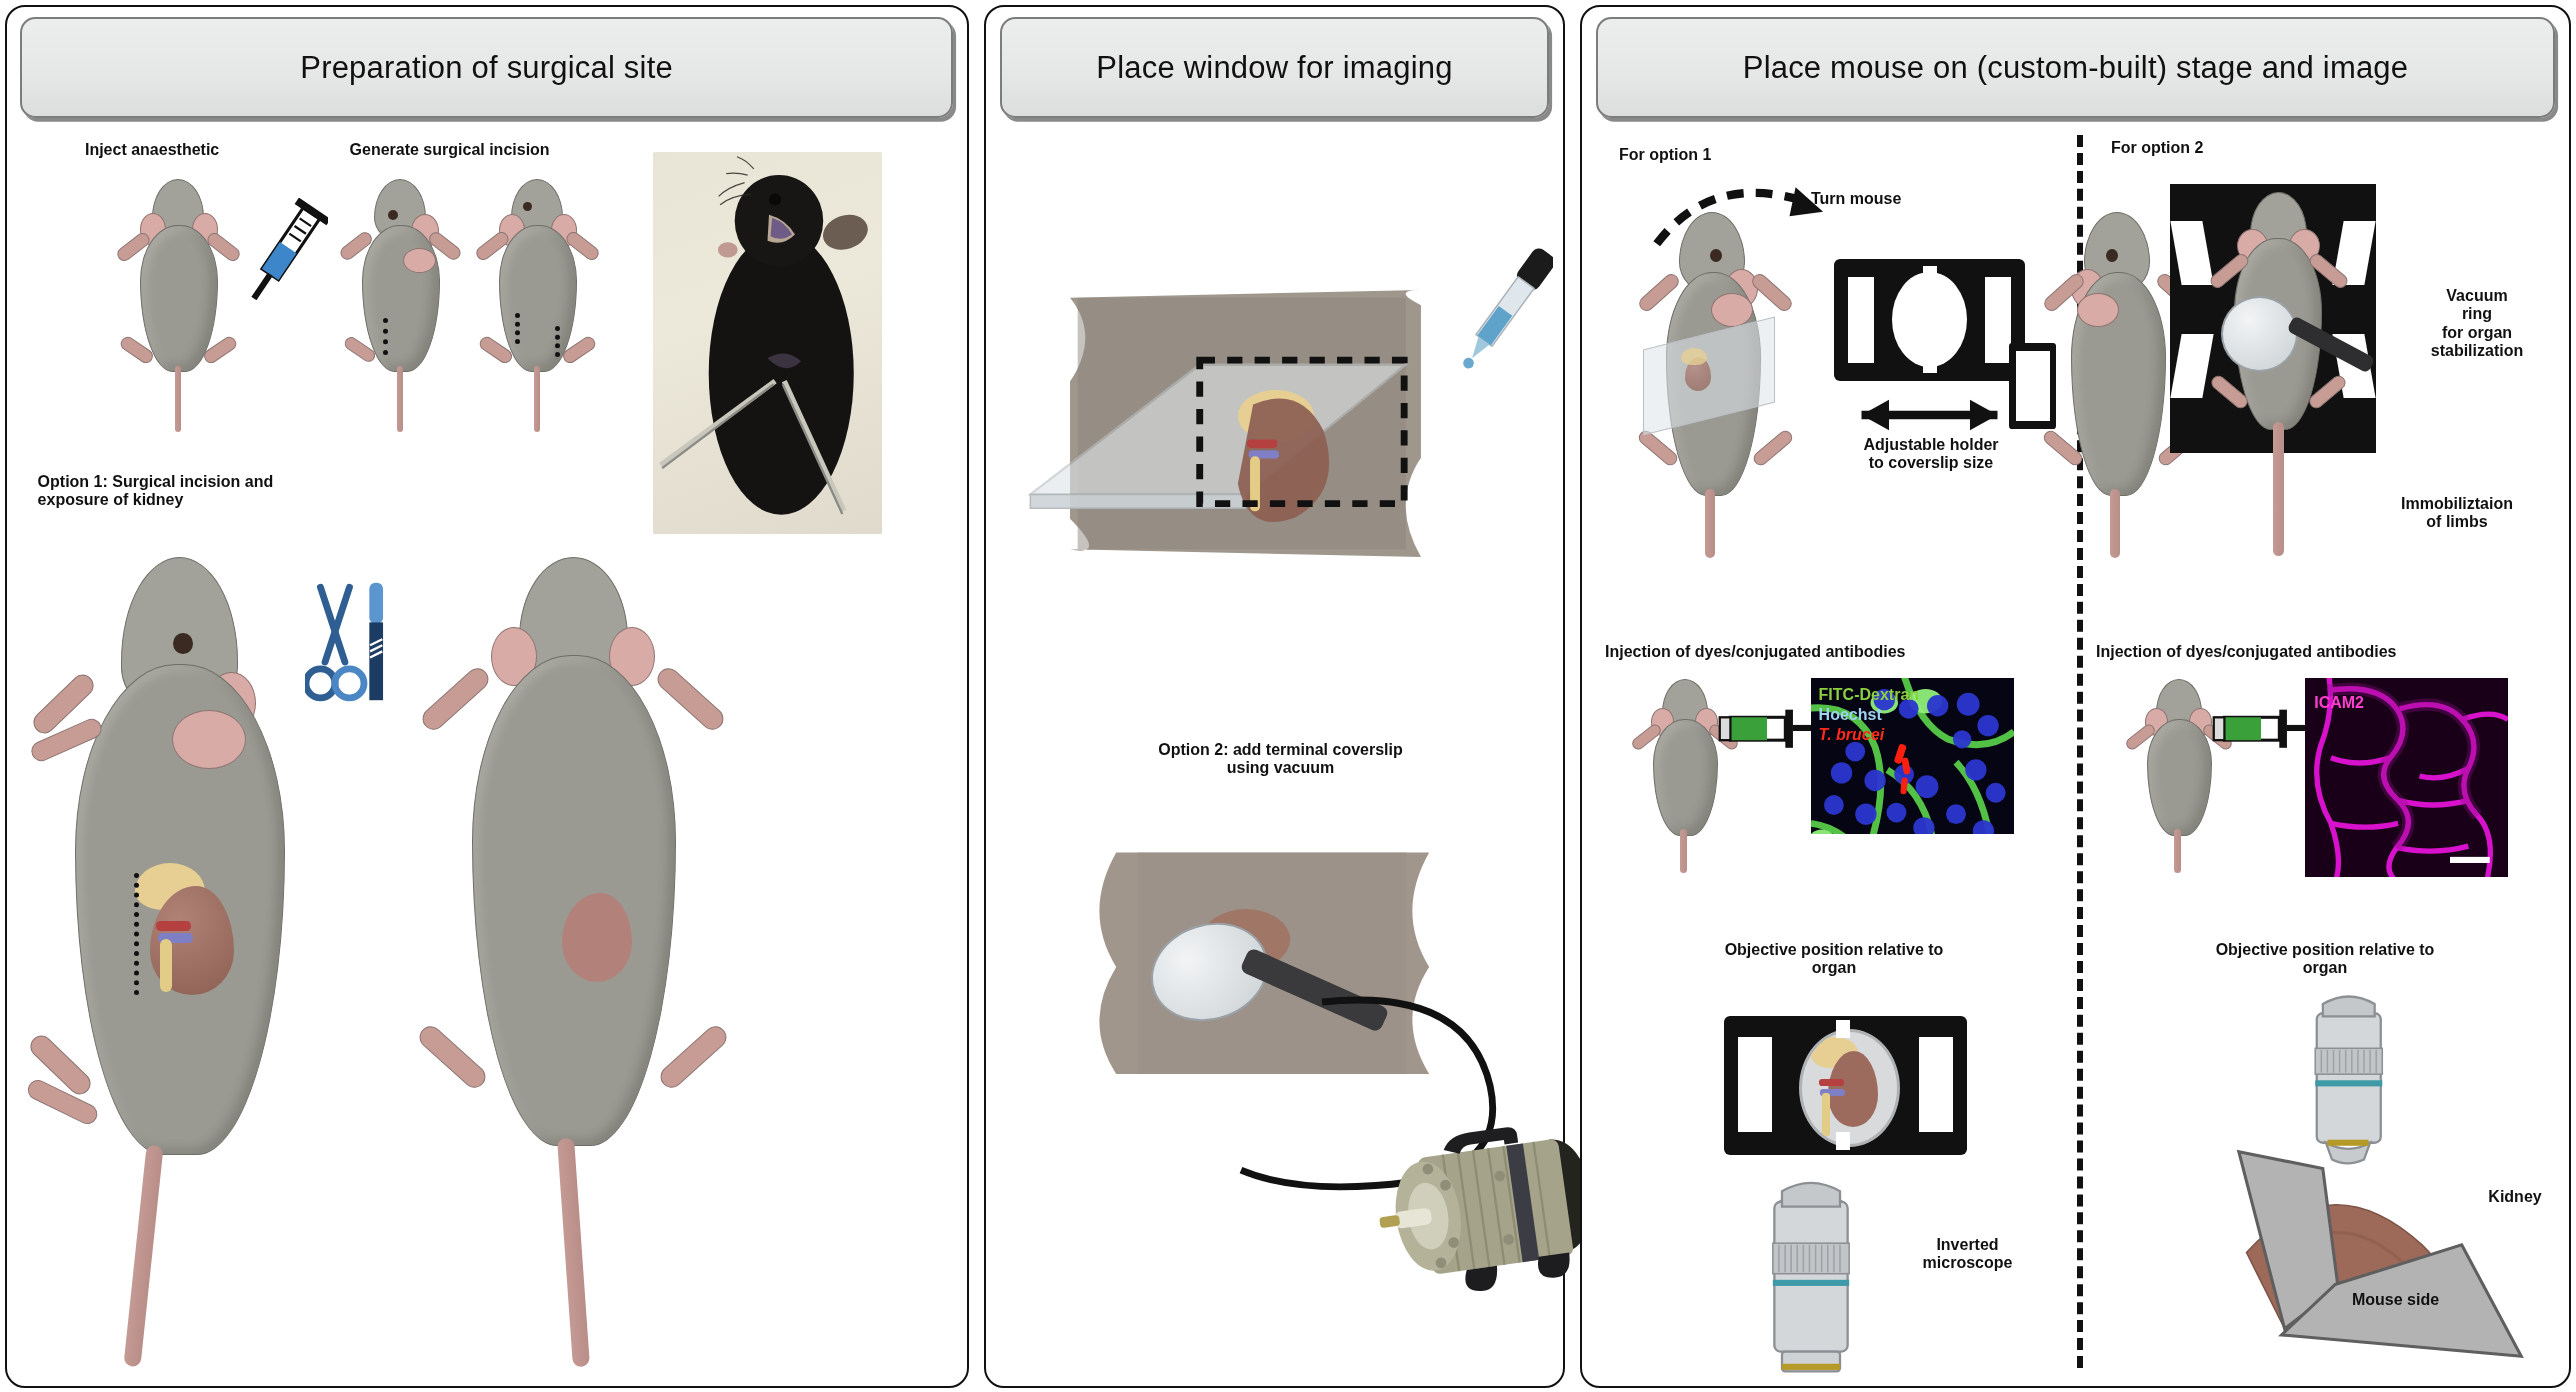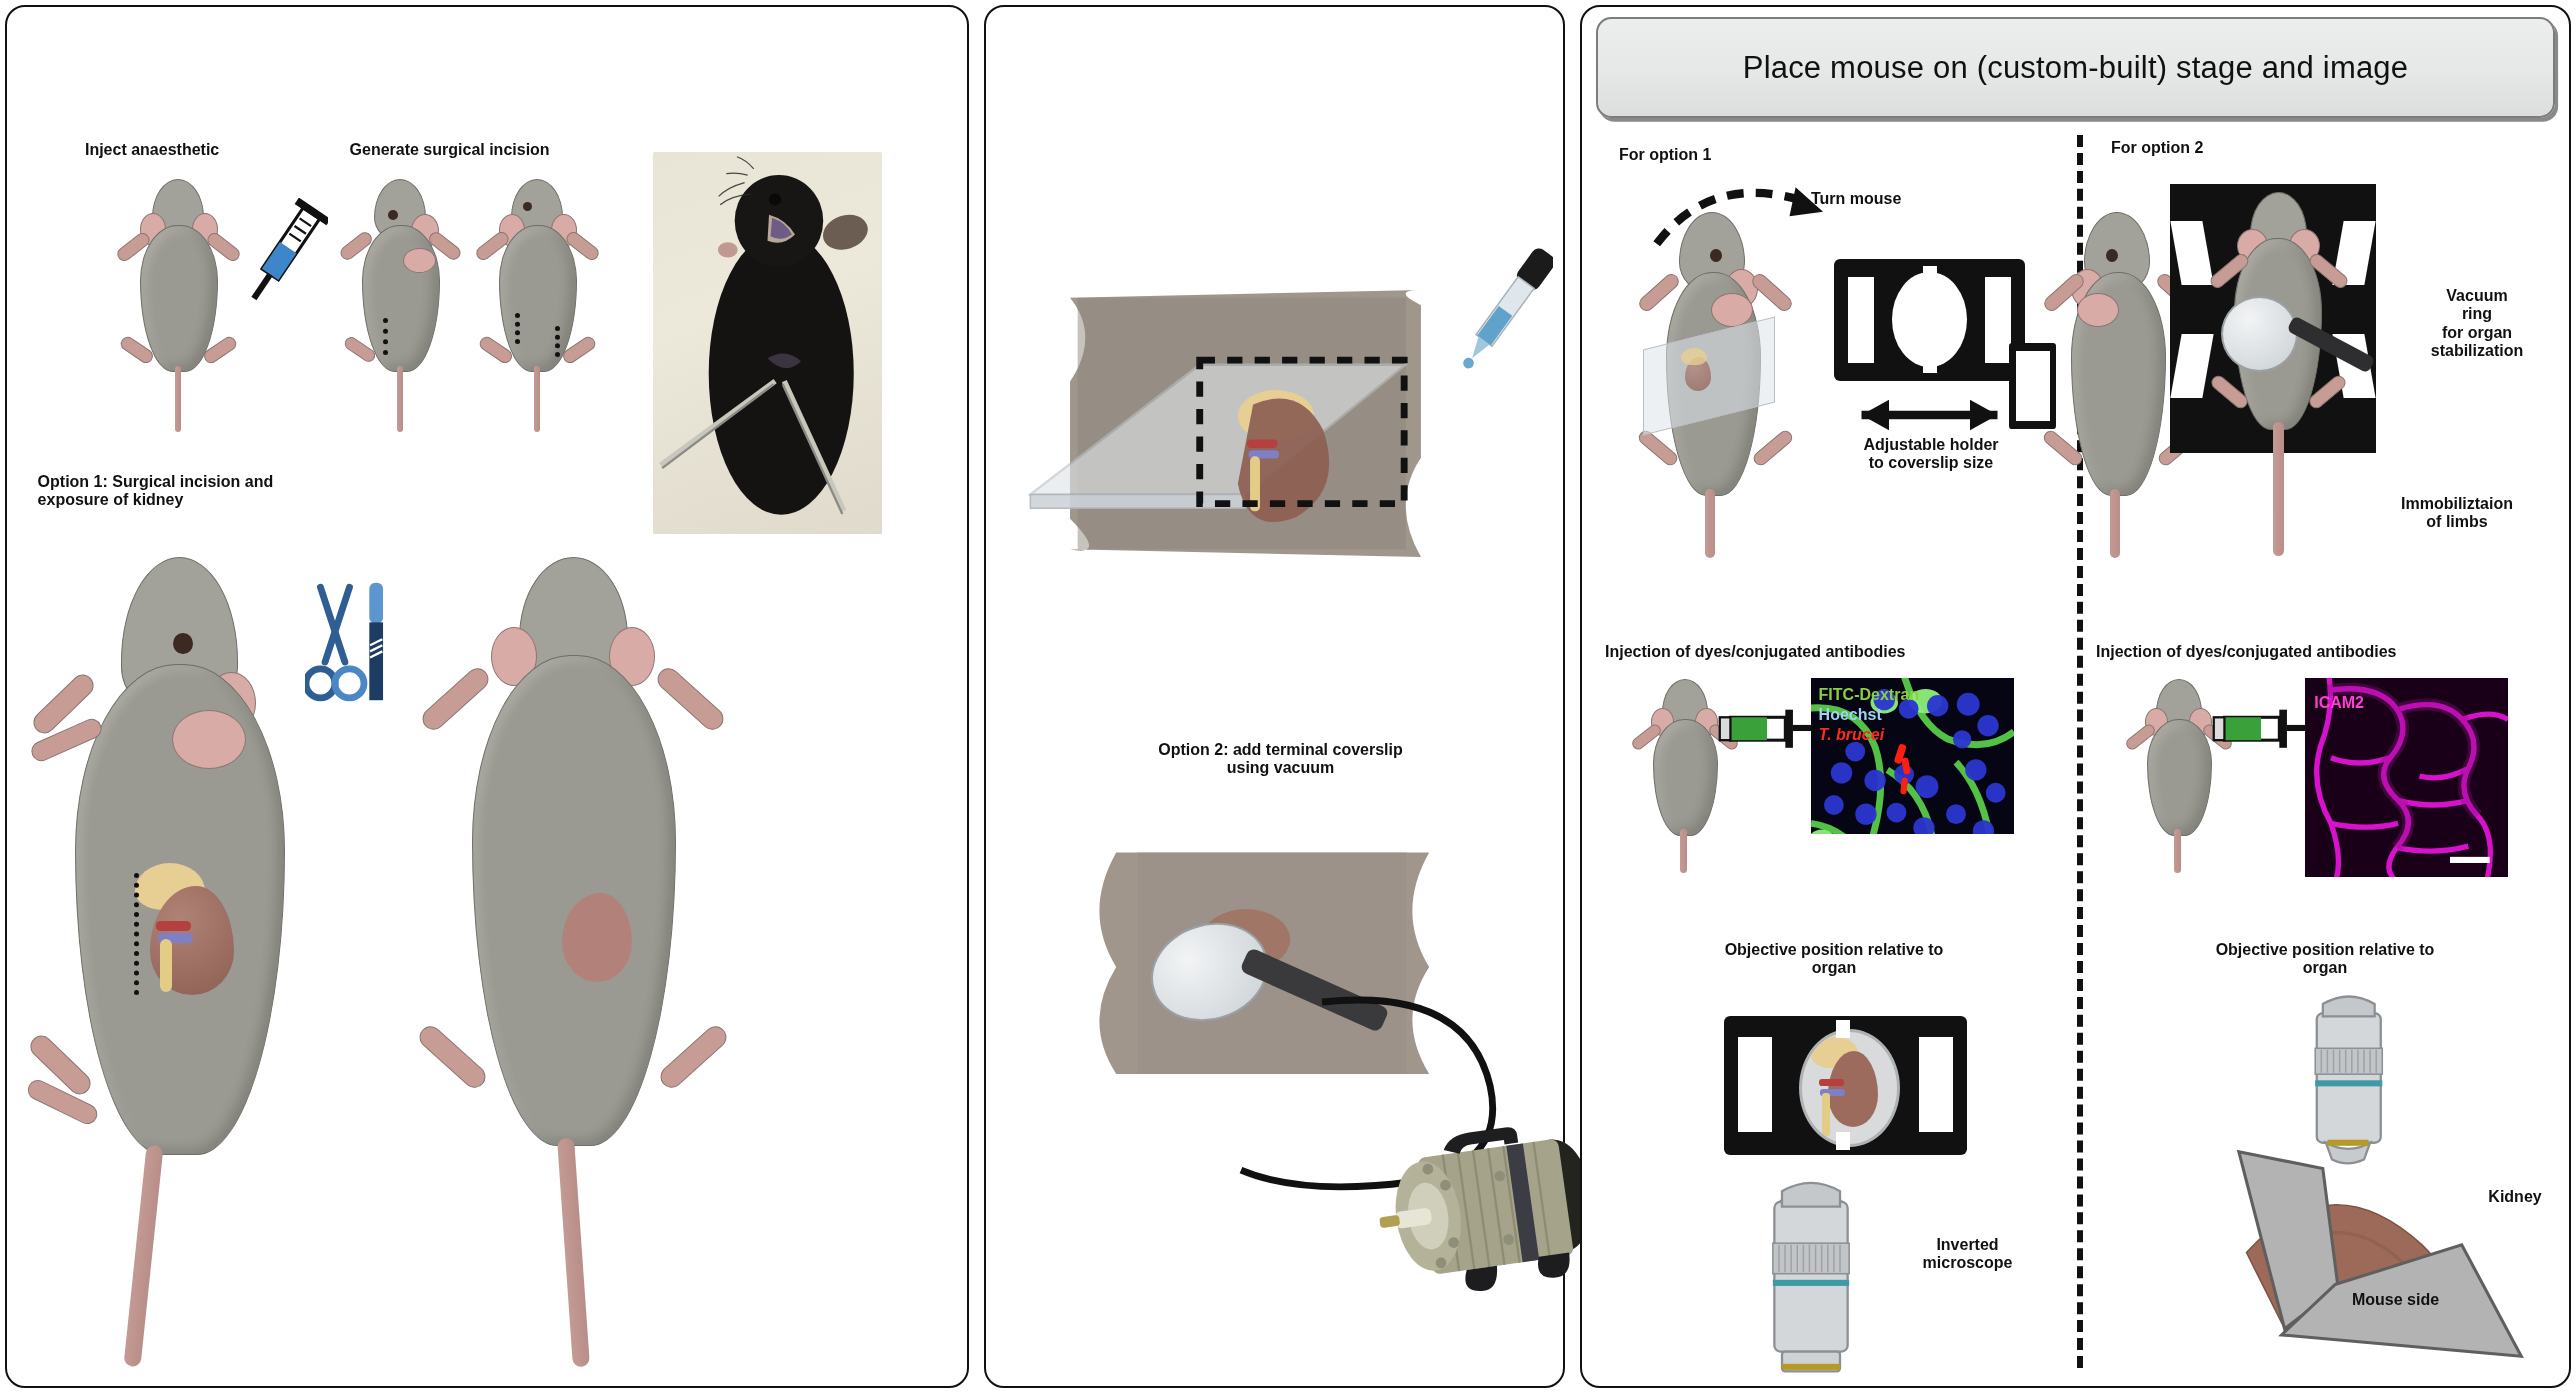--- a/index.html
+++ b/index.html
@@ -50,20 +50,23 @@
   .dropper{position:absolute;}
   .pump{position:absolute;}
   .vacring{position:absolute;border-radius:50%;background:radial-gradient(circle at 35% 30%,#f2f4f5,#c9cfd3);border:2.3px solid #9aa1a6;}
 </style>
 </head>
 <body>
 
 <div class="figure">
 
   <div class="panel" id="panel-prep">
+    <div class="panel-header">
+      <h2>Preparation of surgical site</h2>
+    </div>
 
     <div class="label" style="left:31px;top:134px;width:229px;">Inject anaesthetic</div>
     <div class="label" style="left:275px;top:134px;width:336px;">Generate surgical incision</div>
     <div class="label left" style="left:31px;top:466px;width:397px;white-space:pre-line;">Option 1: Surgical incision and
 exposure of kidney</div>
 
     <div class="mouse" style="left:99px;top:172px;width:145px;height:252px;">
       <div class="m-head" style="left:46px;top:0;width:50px;height:60px;"></div>
       <div class="m-ear" style="left:34px;top:34px;width:24.5px;height:31px;"></div>
       <div class="m-ear" style="left:86px;top:34px;width:24.5px;height:31px;"></div>
@@ -187,20 +190,23 @@
       <div class="m-limb" style="left:3.1px;top:131px;width:79px;height:20px;transform:rotate(-42deg);"></div>
       <div class="m-limb" style="left:238px;top:131px;width:79px;height:20px;transform:rotate(42deg);"></div>
       <div class="m-limb" style="left:0px;top:489px;width:79px;height:20px;transform:rotate(42deg);"></div>
       <div class="m-limb" style="left:241px;top:489px;width:79px;height:20px;transform:rotate(-42deg);"></div>
       <div style="position:absolute;left:150px;top:336px;width:70px;height:89px;background:#b2827a;border-radius:55% 45% 50% 50%/55% 55% 45% 45%;"></div>
       <div class="m-tail" style="left:153px;top:581px;width:17px;height:229px;transform:rotate(-4deg);"></div>
     </div>
   </div>
 
   <div class="panel" id="panel-window">
+    <div class="panel-header">
+      <h2>Place window for imaging</h2>
+    </div>
 
     <div class="label" style="left:46px;top:734px;width:497px;white-space:pre-line;">Option 2: add terminal coverslip
 using vacuum</div>
 
     <div style="position:absolute;left:38px;top:283px;width:504px;height:267px;">
       <svg width="504" height="267" viewBox="0 0 660 350">
         <path d="M60 10 q40 50 0 110 L60 300 q50 50 0 40 L520 350 q-40 -70 0 -130 L520 20 q-40 -20 0 -20 z" fill="#9a9086" opacity=".95"></path>
         <path d="M70 10 L500 10 L500 340 L70 340 z" fill="#8e857c" opacity=".5"></path>
         <g>
           <path d="M8 268 L230 98 L500 98 L290 268 z" fill="#dfe4e8" opacity=".62" stroke="#b9bec2" stroke-width="3"></path>

